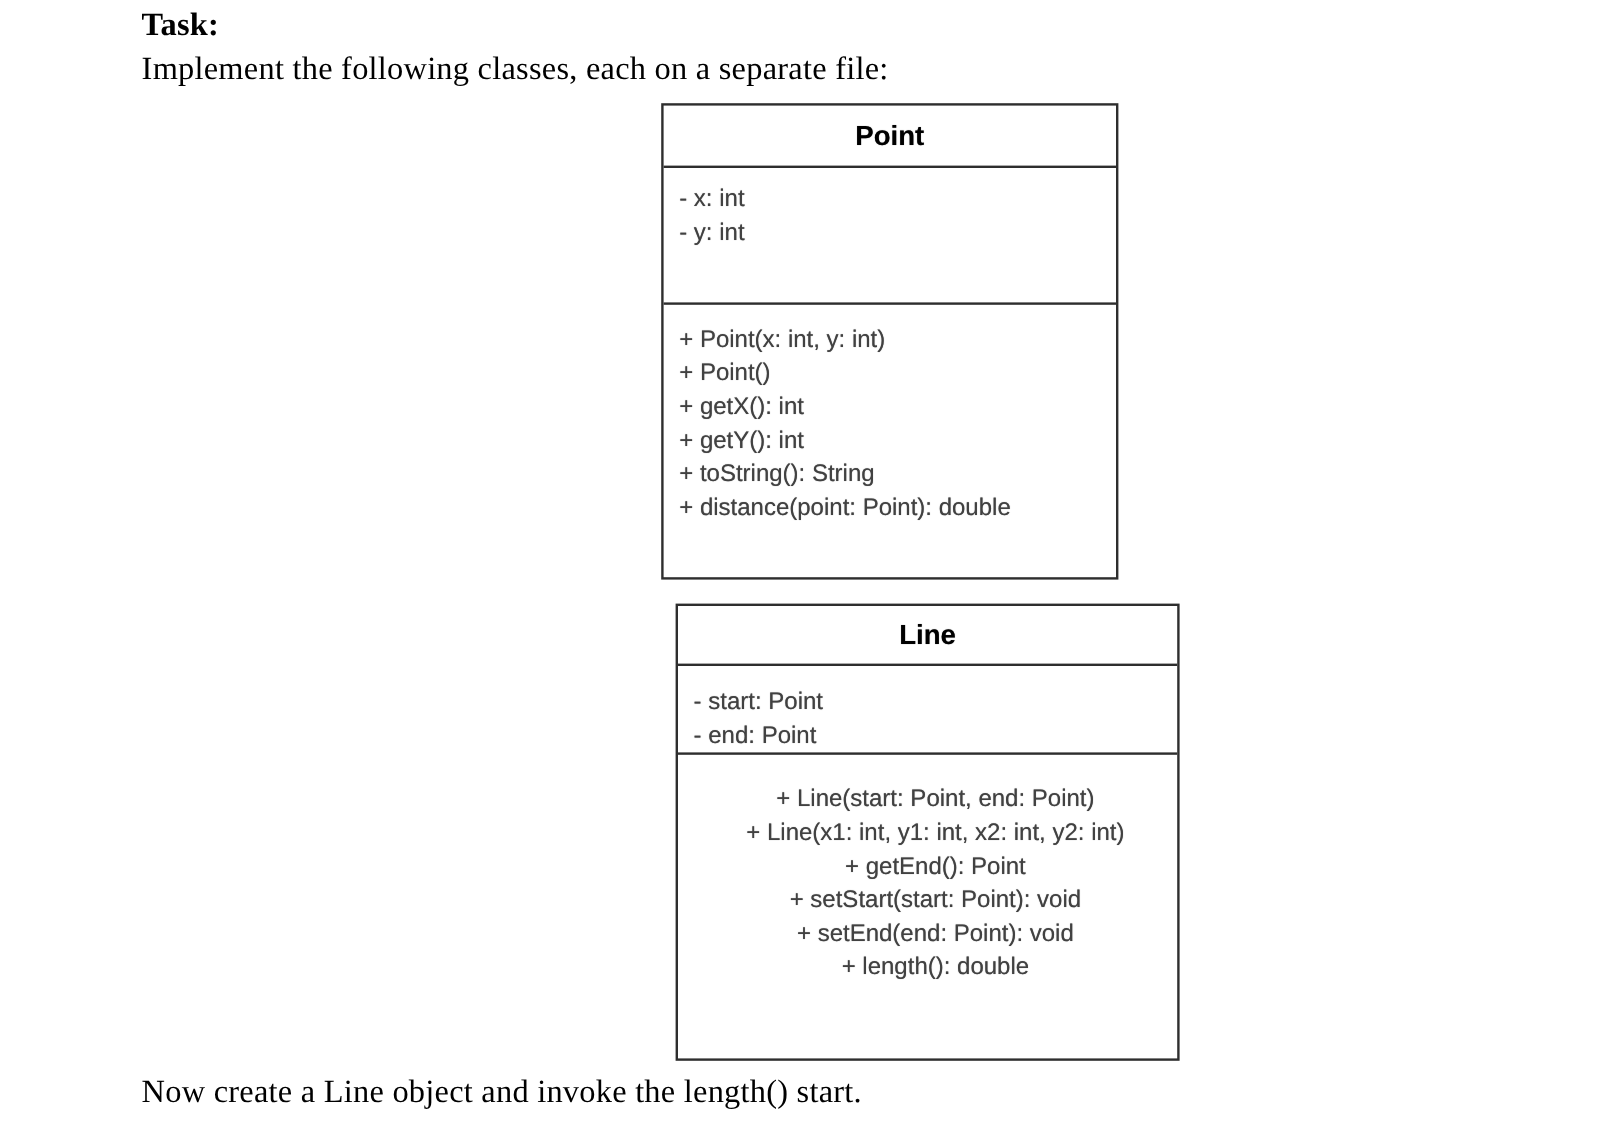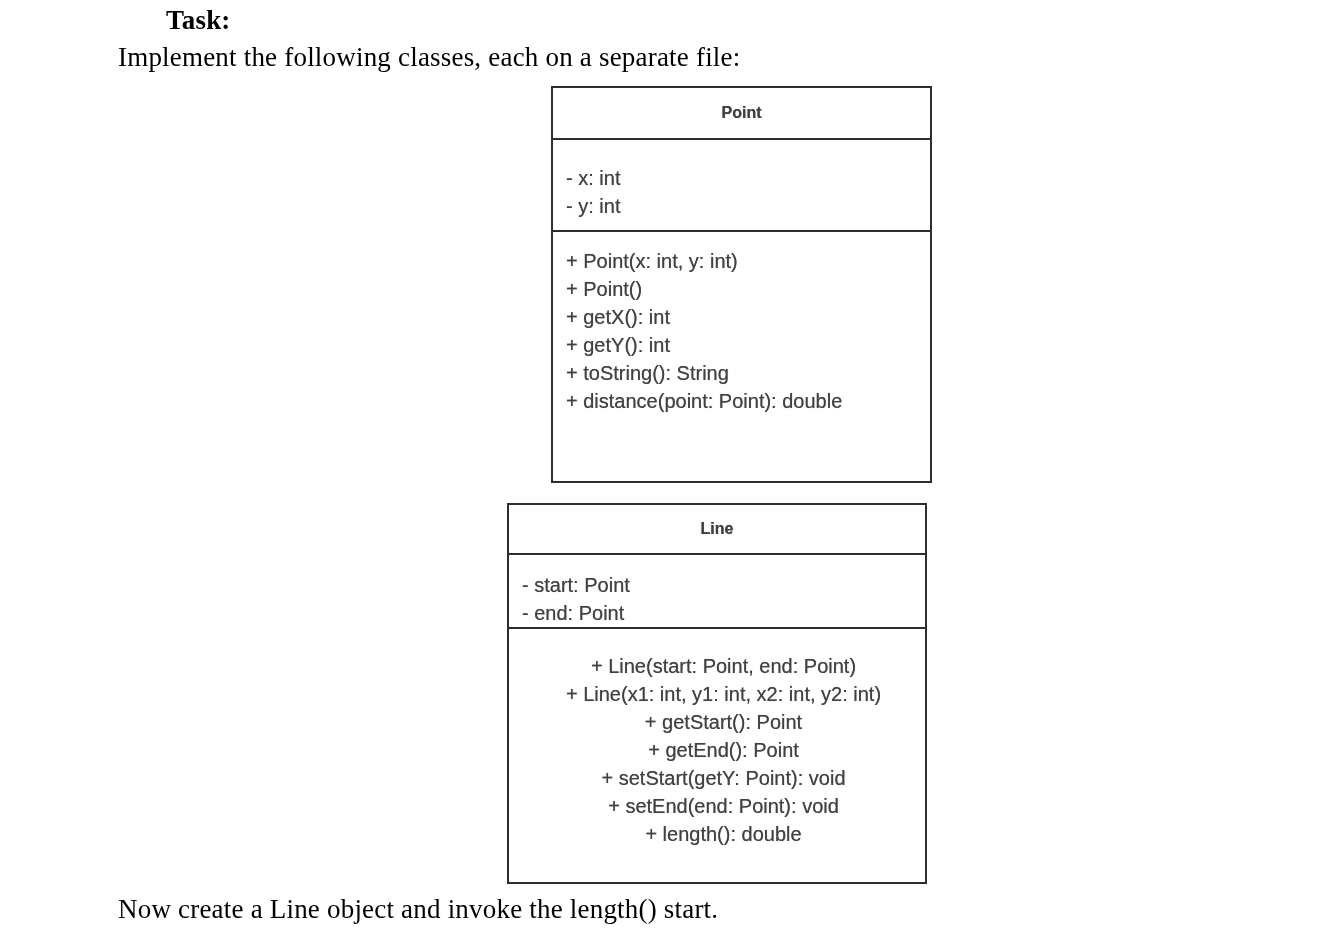--- a/index.html
+++ b/index.html
@@ -17,54 +17,54 @@
   }
   .serif-line {
     position: absolute;
     left: 118px;
     font-size: 27px;
     line-height: 34px;
     color: #000000;
     letter-spacing: 0.2px;
     white-space: pre;
   }
-  .task-label { top: 3px; font-weight: bold; margin-left: 48px; }
+  .task-label { top: 3px; font-weight: bold; }
   .intro      { top: 40px; }
   .footer     { top: 892px; }
 
   .uml-box {
     position: absolute;
     border: 2px solid #2e2e2e;
     background: #ffffff;
     font-family: "Liberation Sans", sans-serif;
     color: #414141;
   }
   .uml-title {
     border-bottom: 2px solid #2e2e2e;
     display: flex; align-items: center; justify-content: center;
     font-weight: bold;
-    font-size: 16px;
-    color: #404040;
+    font-size: 23px;
+    color: #000000;
     text-shadow: 0 0 0.7px #666;
   }
   .uml-attrs { border-bottom: 2px solid #2e2e2e; }
   .uml-line {
     font-size: 20px;
     line-height: 28px;
     padding-left: 13px;
     white-space: pre;
     text-shadow: 0 0 0.7px #777;
   }
 
   .point-box { left: 551px; top: 86px; width: 381px; height: 397px; }
   .point-box .uml-title   { height: 52px; }
-  .point-box .uml-attrs   { height: 92px; padding-top: 24px; }
+  .point-box .uml-attrs   { height: 114px; padding-top: 12px; }
   .point-box .uml-methods { padding-top: 15px; }
 
-  .line-box { left: 507px; top: 503px; width: 420px; height: 381px; }
+  .line-box { left: 563px; top: 503px; width: 420px; height: 381px; }
   .line-box .uml-title   { height: 50px; }
   .line-box .uml-attrs   { height: 74px; padding-top: 16px; }
   .line-box .uml-methods { padding-top: 23px; text-align: center; }
 </style>
 </head>
 <body>
 
 <div class="page">
 
   <div class="serif-line task-label">Task:</div>
@@ -89,23 +89,22 @@
 
   <div class="uml-box line-box">
     <div class="uml-title">Line</div>
     <div class="uml-attrs">
       <div class="uml-line">- start: Point</div>
       <div class="uml-line">- end: Point</div>
     </div>
     <div class="uml-methods">
       <div class="uml-line">+ Line(start: Point, end: Point)</div>
       <div class="uml-line">+ Line(x1: int, y1: int, x2: int, y2: int)</div>
-      <div class="uml-line">+ getStart(): Point</div>
       <div class="uml-line">+ getEnd(): Point</div>
-      <div class="uml-line">+ setStart(getY: Point): void</div>
+      <div class="uml-line">+ setStart(start: Point): void</div>
       <div class="uml-line">+ setEnd(end: Point): void</div>
       <div class="uml-line">+ length(): double</div>
     </div>
   </div>
 
   <div class="serif-line footer">Now create a Line object and invoke the length() start.</div>
 
 </div>
 
 </body></html>

